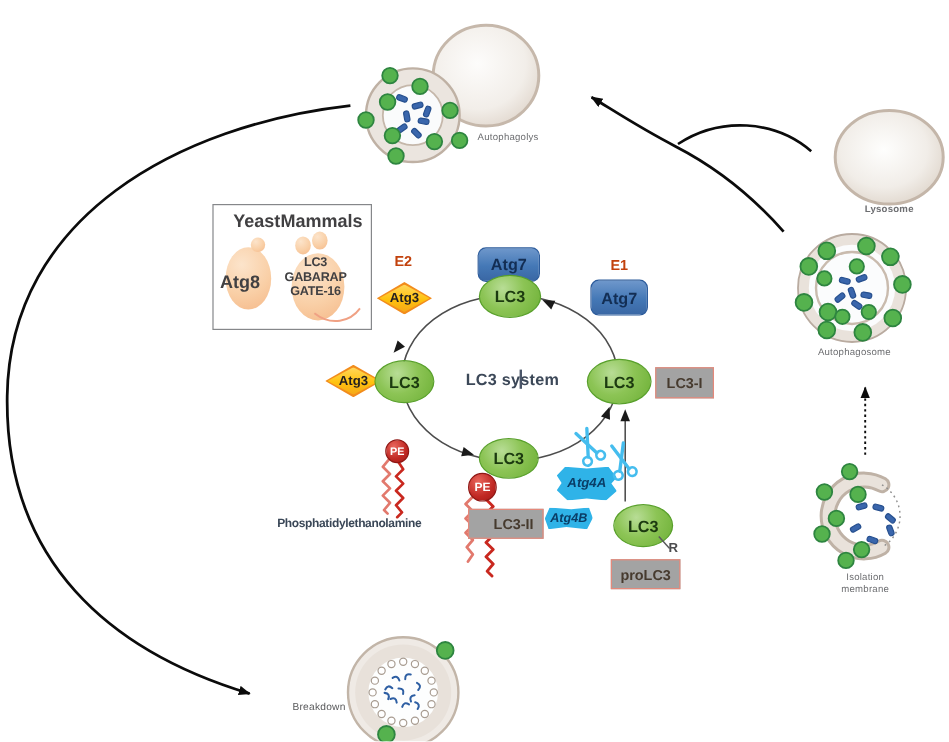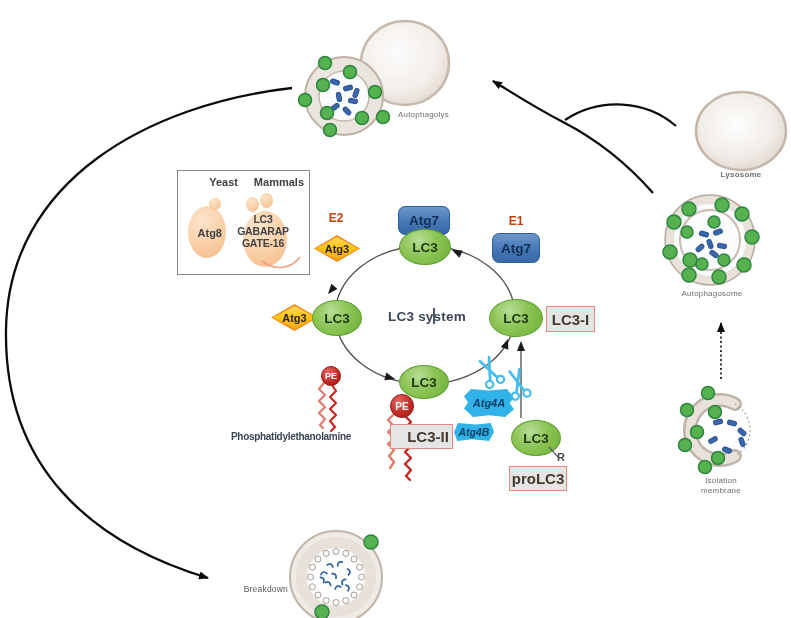--- a/index.html
+++ b/index.html
@@ -4,39 +4,39 @@
 <style>
   html,body{margin:0;padding:0;background:#fff;}
   .page{position:relative;width:791px;height:618px;background:#fff;overflow:hidden;
         font-family:"Liberation Sans",sans-serif;}
   .abs{position:absolute;}
   .cap{position:absolute;font-size:8px;color:#6D6E71;letter-spacing:.2px;}
   
   .panel{position:absolute;left:172px;top:147px;width:436px;height:362px;background:#fff;}
   .inset{position:absolute;left:5px;top:23px;width:131px;height:103px;background:#fff;
          border:1.5px solid #85878A;}
-  .inset-label{position:absolute;font-size:11px;font-weight:bold;color:#414042;text-align:right;}
+  .inset-label{position:absolute;font-size:15px;font-weight:bold;color:#414042;text-align:center;}
   .cellbody{position:absolute;border-radius:50%;
          background:radial-gradient(circle at 35% 28%,#FCE4CB 0%,#F9CFA6 55%,#F5B888 100%);}
   .enz{position:absolute;font-size:12px;font-weight:bold;color:#c2410c;text-align:center;}
   .atg7{position:absolute;border-radius:7px;display:flex;align-items:center;justify-content:center;
         background:linear-gradient(180deg,#6E97CB 0%,#4478B6 55%,#3A67A4 100%);
         border:1.5px solid #2D5C9C;color:#132E54;font-weight:bold;font-size:13.5px;}
   .lc3{position:absolute;border-radius:50%;display:flex;align-items:center;justify-content:center;
        background:radial-gradient(circle at 38% 30%,#B8DD96 0%,#8CC455 45%,#6CAF35 100%);
        border:1.5px solid #59A02C;color:#1C3A10;font-weight:bold;font-size:13.5px;}
   .diamond{position:absolute;}
   .diamond .d-out{position:absolute;inset:0;background:#F28C1C;
        clip-path:polygon(50% 0,100% 50%,50% 100%,0 50%);}
   .diamond .d-in{position:absolute;inset:2px;background:linear-gradient(180deg,#FFD75C 0%,#FFC20E 55%,#F5A718 100%);
        clip-path:polygon(50% 0,100% 50%,50% 100%,0 50%);}
   .diamond .d-txt{position:absolute;inset:0;display:flex;align-items:center;justify-content:center;
        font-weight:bold;font-size:11px;color:#231F20;}
-  .tag{position:absolute;background:#e5e5e5;border:1.5px solid #E4897B;color:#463A2E;
-       font-weight:bold;font-size:15px;display:flex;align-items:center;justify-content:center;}
+  .tag{position:absolute;background:#a3a3a3;border:1.5px solid #E4897B;color:#463A2E;
+       font-weight:bold;font-size:12px;display:flex;align-items:center;justify-content:center;}
   .pe{position:absolute;border-radius:50%;display:flex;align-items:center;justify-content:center;
       background:radial-gradient(circle at 35% 28%,#E8655C 0%,#C02823 60%,#A31B18 100%);
       border:1px solid #8F1714;color:#fff;font-weight:bold;}
   .atg4{position:absolute;background:#2FB3E8;color:#0A3D66;font-weight:bold;
         display:flex;align-items:center;justify-content:center;font-style:italic;}
   .a4a{clip-path:polygon(14% 0%,50% 5%,86% 0%,100% 32%,91% 50%,100% 72%,82% 100%,50% 94%,18% 100%,0% 70%,8% 48%,0% 26%);}
   .a4b{clip-path:polygon(10% 0%,55% 8%,92% 0%,100% 48%,88% 100%,45% 90%,8% 100%,0% 50%);}
   .title{position:absolute;font-weight:bold;font-size:13.5px;color:#3C4858;text-align:center;letter-spacing:.2px;}
   .smalltext{position:absolute;font-weight:bold;color:#3A4757;text-align:center;}
   svg{position:absolute;overflow:visible;}

